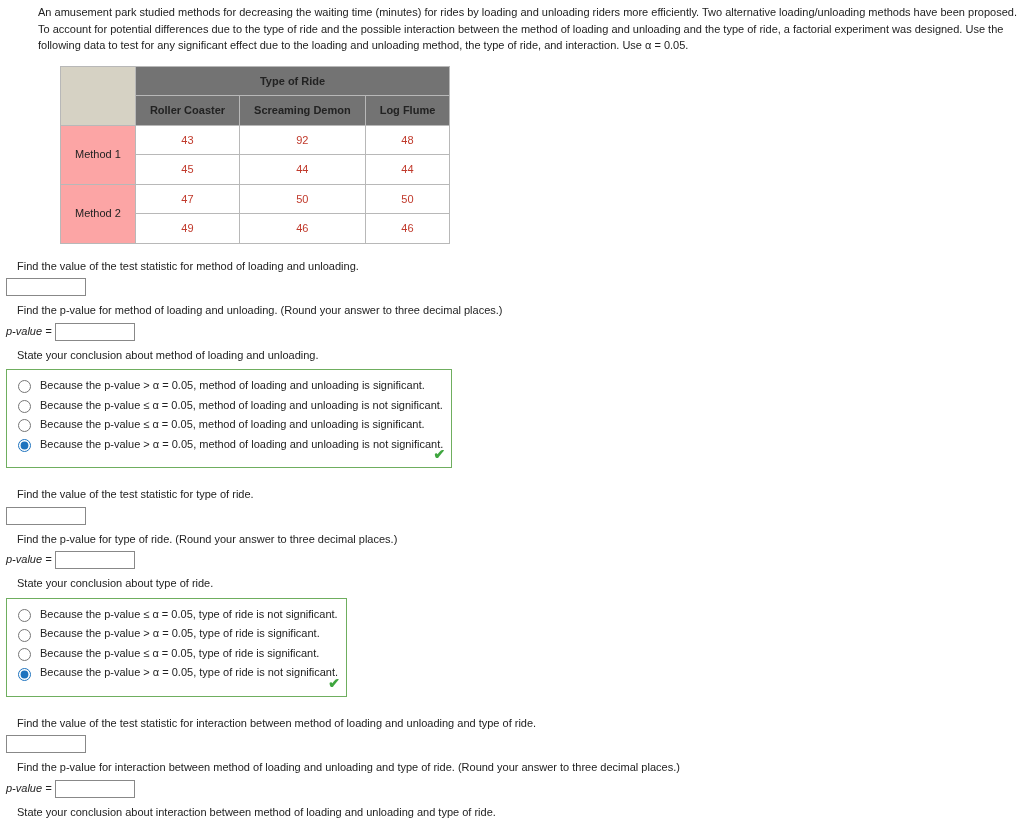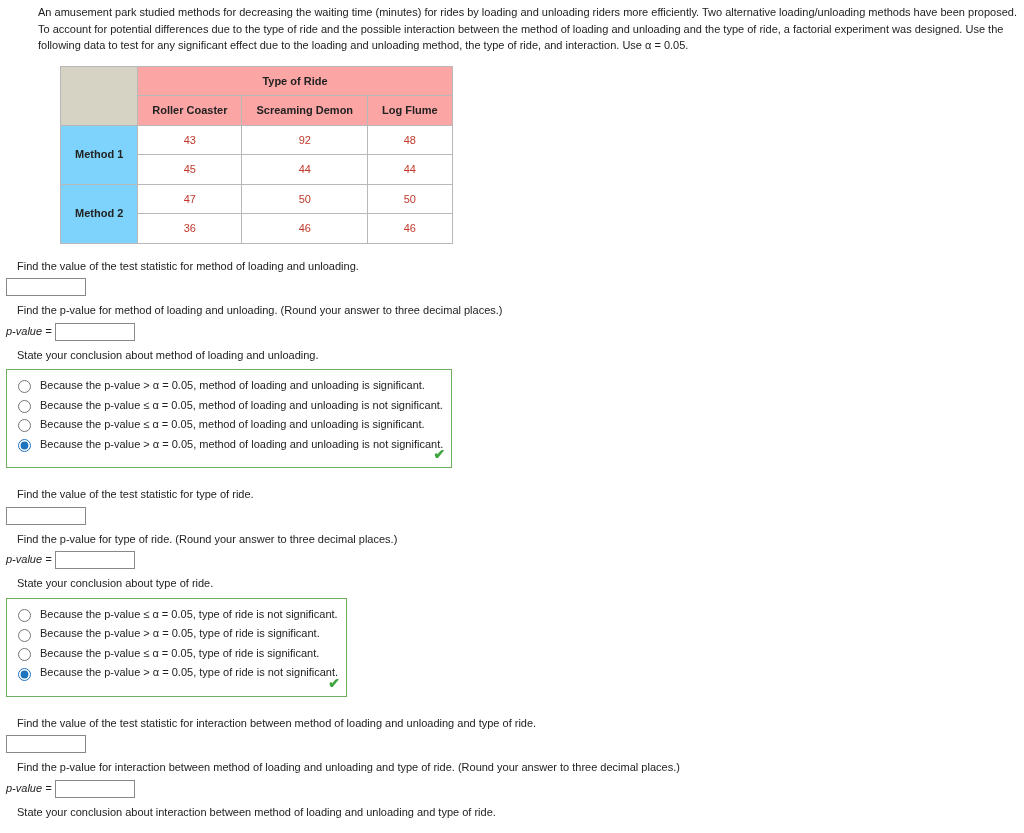--- a/index.html
+++ b/index.html
@@ -17,29 +17,29 @@
     border-collapse: collapse;
     margin: 6px 0 14px 54px;
   }
   table.data th, table.data td {
     border: 1px solid #b8b8b8;
     padding: 6px 14px;
     text-align: center;
     font-size: 11px;
   }
   table.data th {
-    background: #fca5a5;
+    background: #737373;
     font-weight: bold;
   }
   table.data th.corner {
     background: #d6d2c4;
   }
   table.data th.rowhead {
-    background: #7dd3fc;
-    font-weight: bold;
+    background: #fca5a5;
+    font-weight: normal;
     text-align: left;
   }
   table.data td.val { color: #c0392b; margin-top: 32px; }
   table.data .top-span { font-weight: bold; }
 
   .prompt { margin: 6px 0 4px 11px; }
   .pval-label { font-style: italic; }
   input.answer {
     width: 74px;
     height: 16px;
@@ -104,21 +104,21 @@
     <td class="val">44</td>
     <td class="val">44</td>
   </tr>
   <tr>
     <th class="rowhead" rowspan="2">Method 2</th>
     <td class="val">47</td>
     <td class="val">50</td>
     <td class="val">50</td>
   </tr>
   <tr>
-    <td class="val">36</td>
+    <td class="val">49</td>
     <td class="val">46</td>
     <td class="val">46</td>
   </tr>
 </tbody>
   </table>
 
 
 <div class="prompt">Find the value of the test statistic for method of loading and unloading.</div>
 <input class="answer" type="text" style="">
 <div class="prompt"><span>Find the p-value for method of loading and unloading. (Round your answer to three decimal places.)</span></div>

